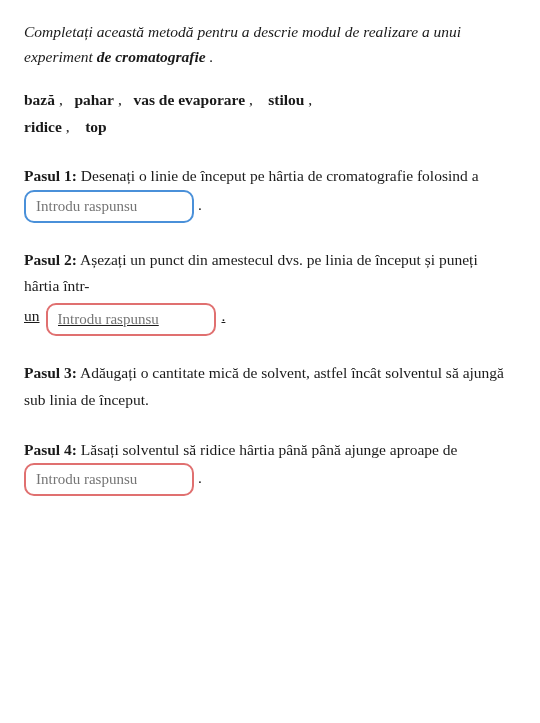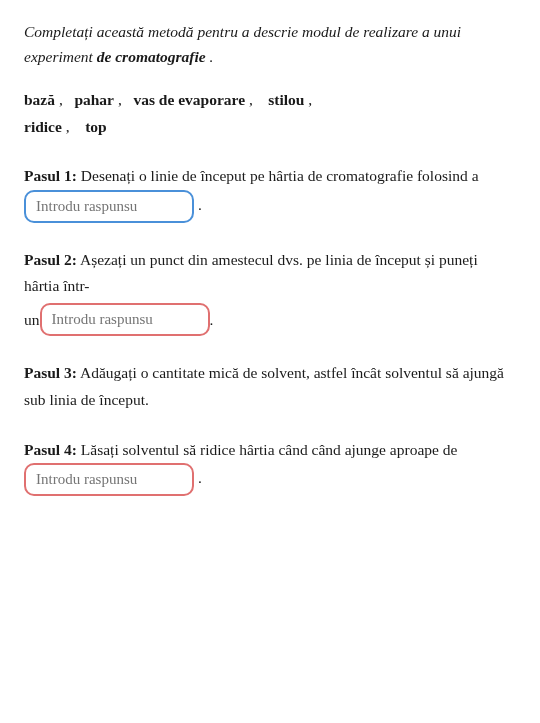--- a/index.html
+++ b/index.html
@@ -98,36 +98,36 @@
   <div class="step-content">
     <span class="step-label">Pasul 1:</span><span> Desenați o linie de început pe hârtia de cromatografie folosind a </span><span class="inline-input-wrapper">
       <input type="text" class="answer-input blue-border" placeholder="Introdu raspunsu" style="">
     </span><span> .</span>
   </div>
 </div>
 
 <div class="step-block">
   <div class="step-content">
     <span class="step-label">Pasul 2:</span><span> Așezați un punct din amestecul dvs. pe linia de început și puneți hârtia într-</span>
-    <div style="margin-top:4px; display:flex; align-items:center; ">
+    <div style="margin-top:4px; display:flex; align-items:flex-start; gap:6px;text-decoration:underline;">
       <span>un</span>
       <span class="inline-input-wrapper">
         <input type="text" class="answer-input red-border" placeholder="Introdu raspunsu" style="">
       </span>
       <span>.</span>
     </div>
   </div>
 </div>
 
 <div class="step-block">
   <div class="step-content">
     <span class="step-label">Pasul 3:</span><span> Adăugați o cantitate mică de solvent, astfel încât solventul să ajungă sub linia de început.</span>
   </div>
 </div>
 
 <div class="step-block">
   <div class="step-content">
-    <span class="step-label">Pasul 4:</span><span> Lăsați solventul să ridice hârtia când când ajunge aproape de </span>
+    <span class="step-label">Pasul 4:</span><span> Lăsați solventul să ridice hârtia până până ajunge aproape de </span>
     <span class="inline-input-wrapper">
       <input type="text" class="answer-input red-border" placeholder="Introdu raspunsu" style="">
     </span><span> .</span>
   </div>
 </div>
 
 </body></html>

